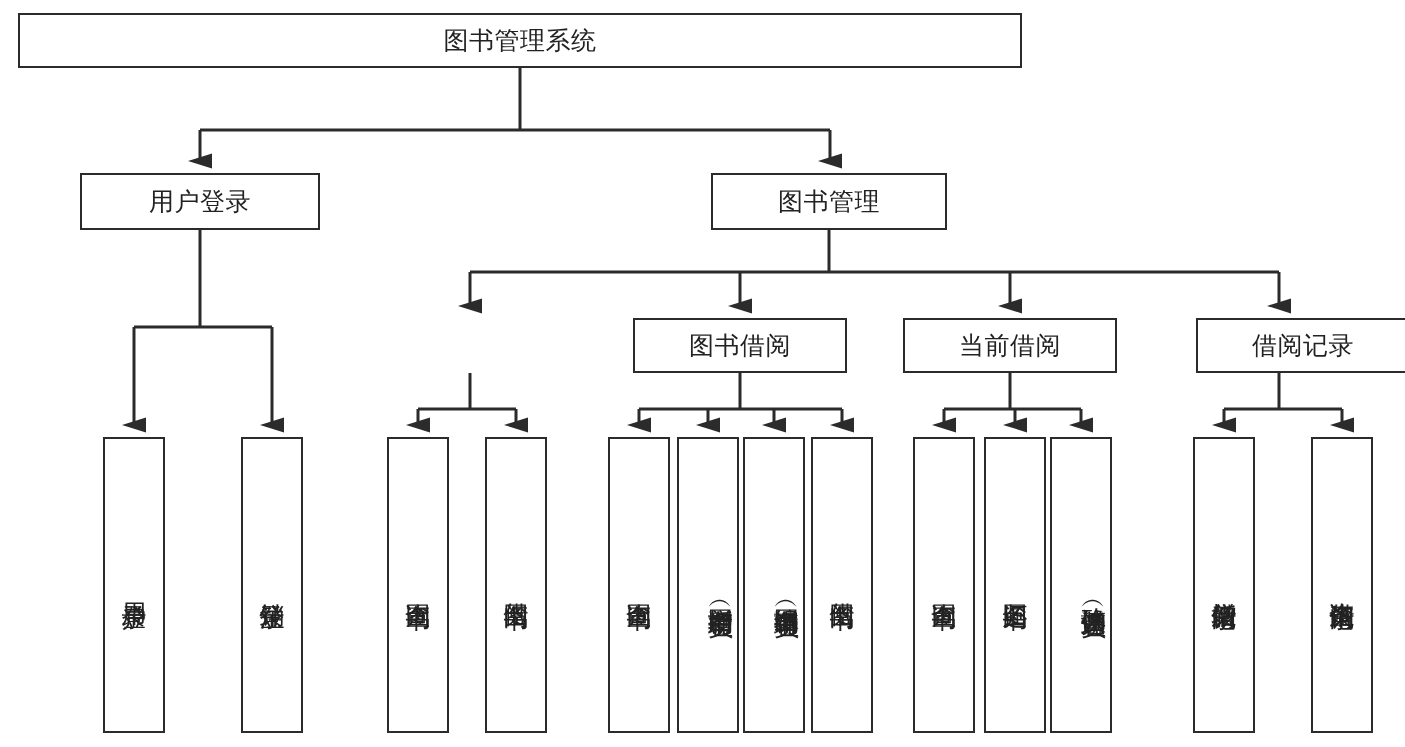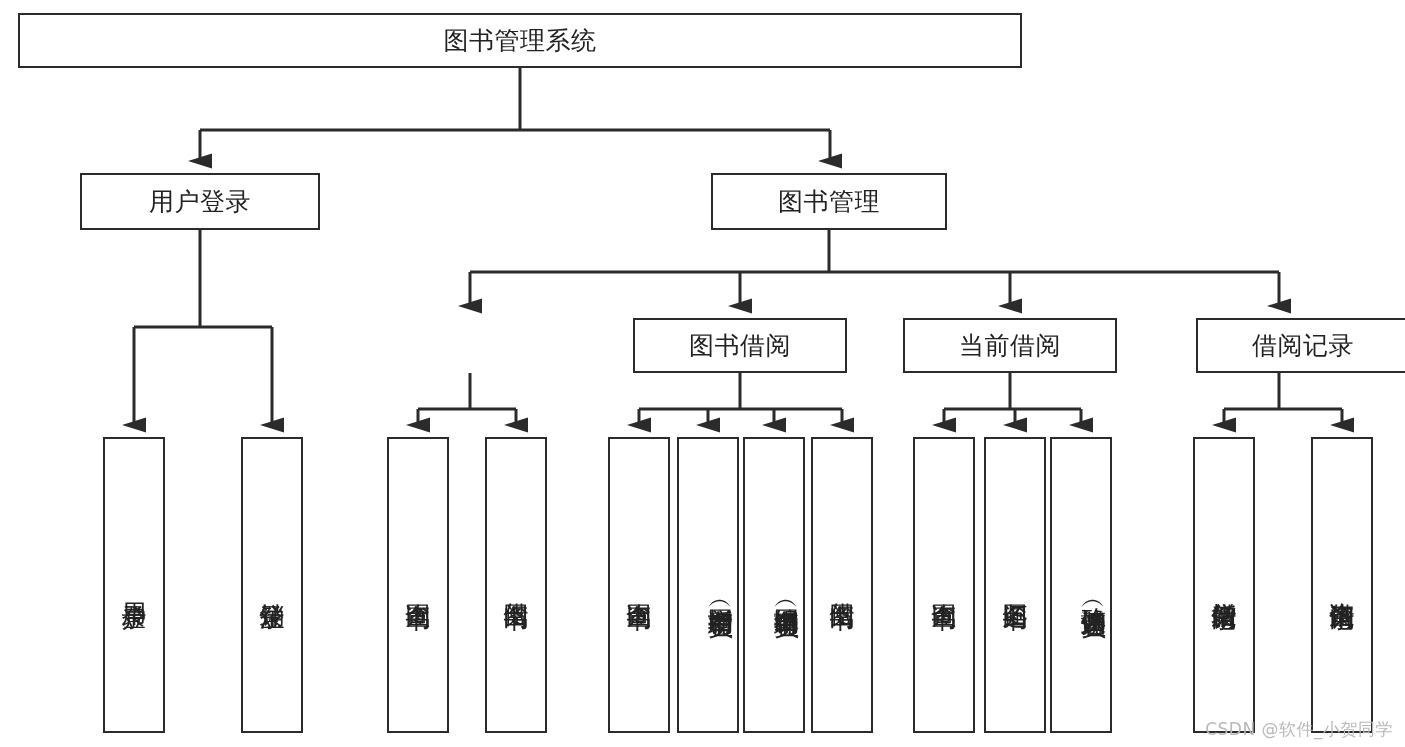--- a/index.html
+++ b/index.html
@@ -178,15 +178,14 @@
     <span>确认归还（管理员）</span>
   </div>
 
   <div class="node node-v centered" style="left:1193px; top:437px; width:62px; height:296px;">
     <span>新增借阅记录</span>
   </div>
   <div class="node node-v centered" style="left:1311px; top:437px; width:62px; height:296px;">
     <span>查询借阅记录</span>
   </div>
 
-  <div class="watermark">CSDN @软件_小贺同学</div>
 
 </div>
 
 </body></html>

